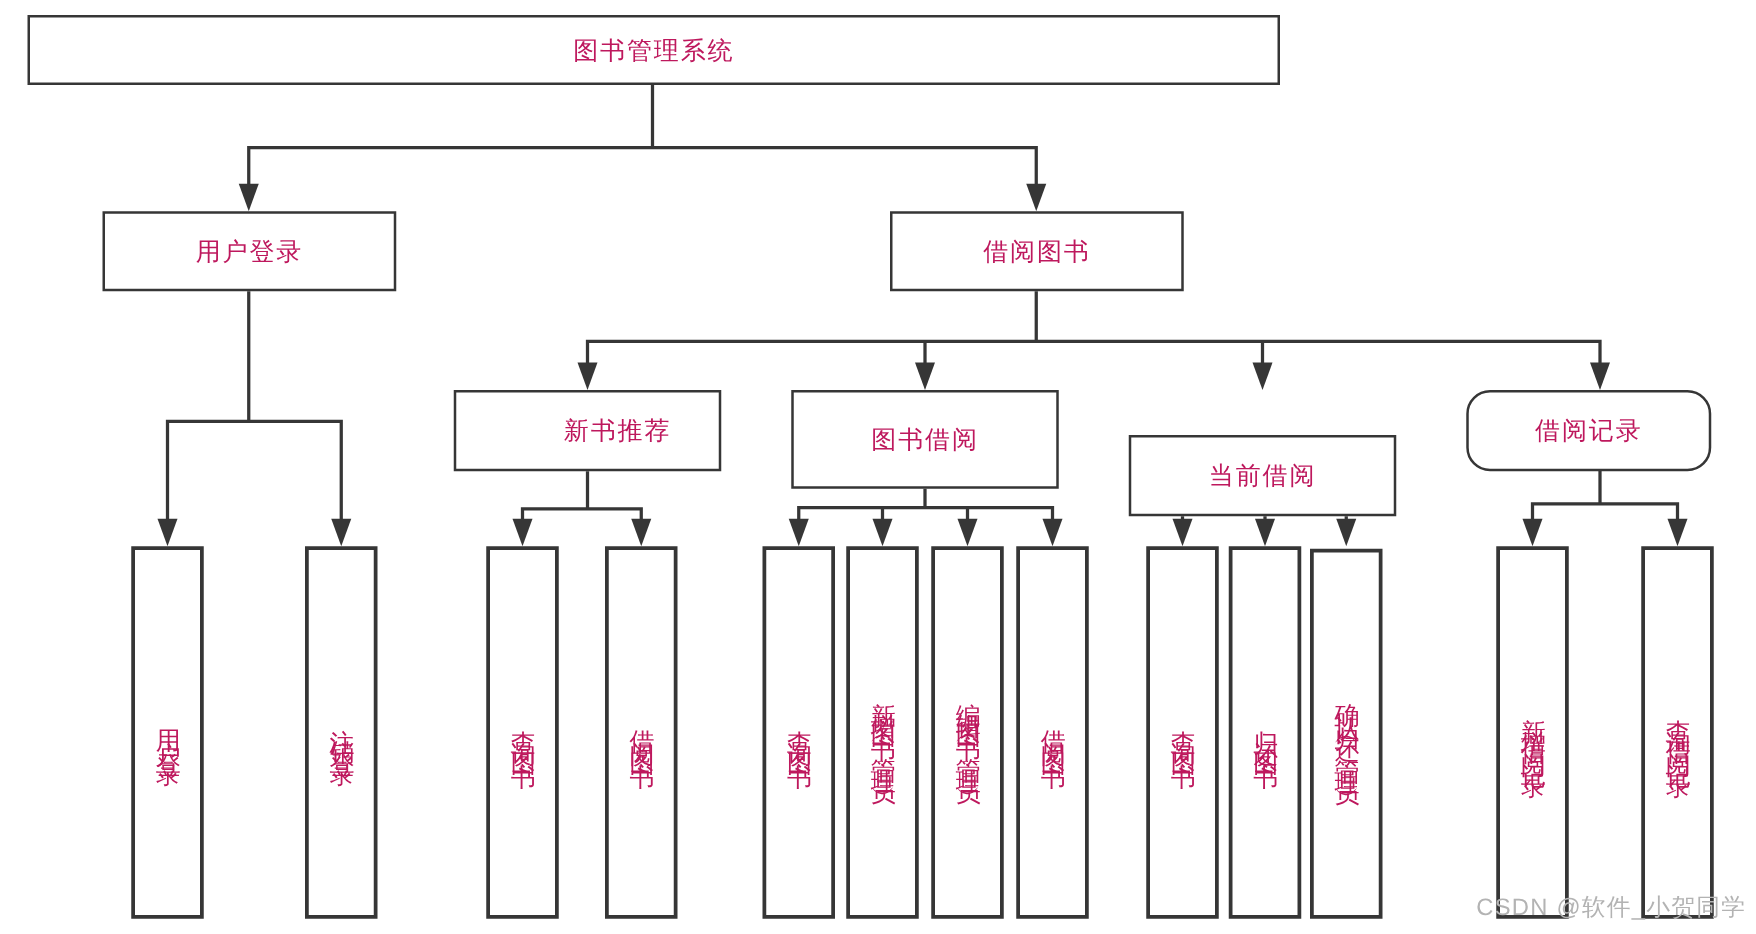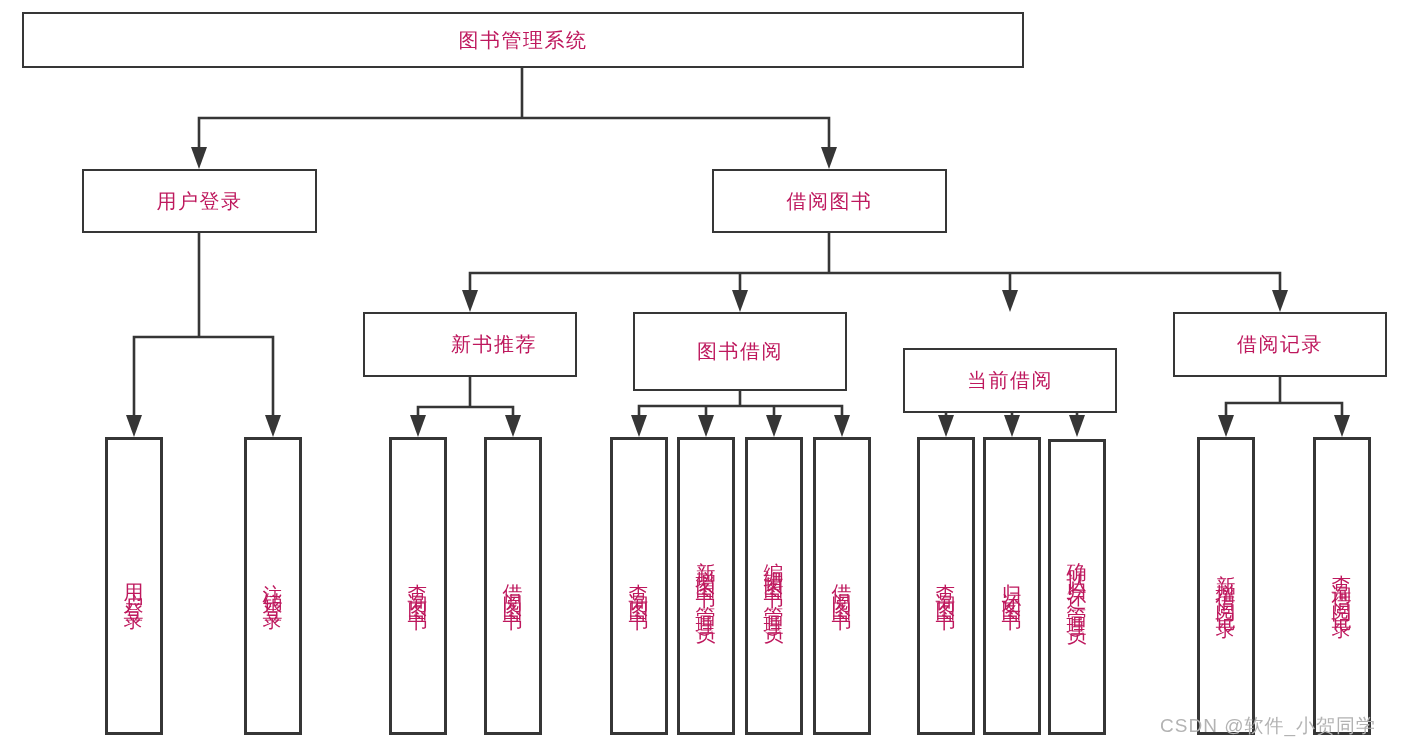--- a/index.html
+++ b/index.html
@@ -43,21 +43,21 @@
   .node.leaf .v {
     writing-mode: vertical-rl;
     text-orientation: mixed;
     letter-spacing: 9px;
     line-height: 1;
     white-space: nowrap;
   }
   .watermark {
     position: absolute;
     top: 713px;
-    right: 29px;
+    right: 8px;
     color: #b3b3b3;
     font-size: 19px;
     letter-spacing: 1px;
     z-index: 5;
     font-family: "Liberation Sans", sans-serif;
   }
 </style>
 </head>
 <body>
 
@@ -135,21 +135,21 @@
 
   <div class="node" style="left:363px; top:312px; width:214px; height:65px;padding-left:48px;">
     <span>新书推荐</span>
   </div>
   <div class="node" style="left:633px; top:312px; width:214px; height:79px;">
     <span>图书借阅</span>
   </div>
   <div class="node" style="left:903px; top:312px; width:214px; height:65px;margin-top:36px;">
     <span>当前借阅</span>
   </div>
-  <div class="node" style="left:1173px; top:312px; width:214px; height:65px;">
+  <div class="node" style="left:1173px; top:312px; width:196px; height:65px;border-radius:19px;">
     <span>借阅记录</span>
   </div>
 
   <div class="node leaf" style="left:105px; top:437px; width:58px; height:298px;">
     <span class="v">用户登录</span>
   </div>
   <div class="node leaf" style="left:244px; top:437px; width:58px; height:298px;">
     <span class="v">注销登录</span>
   </div>
 

